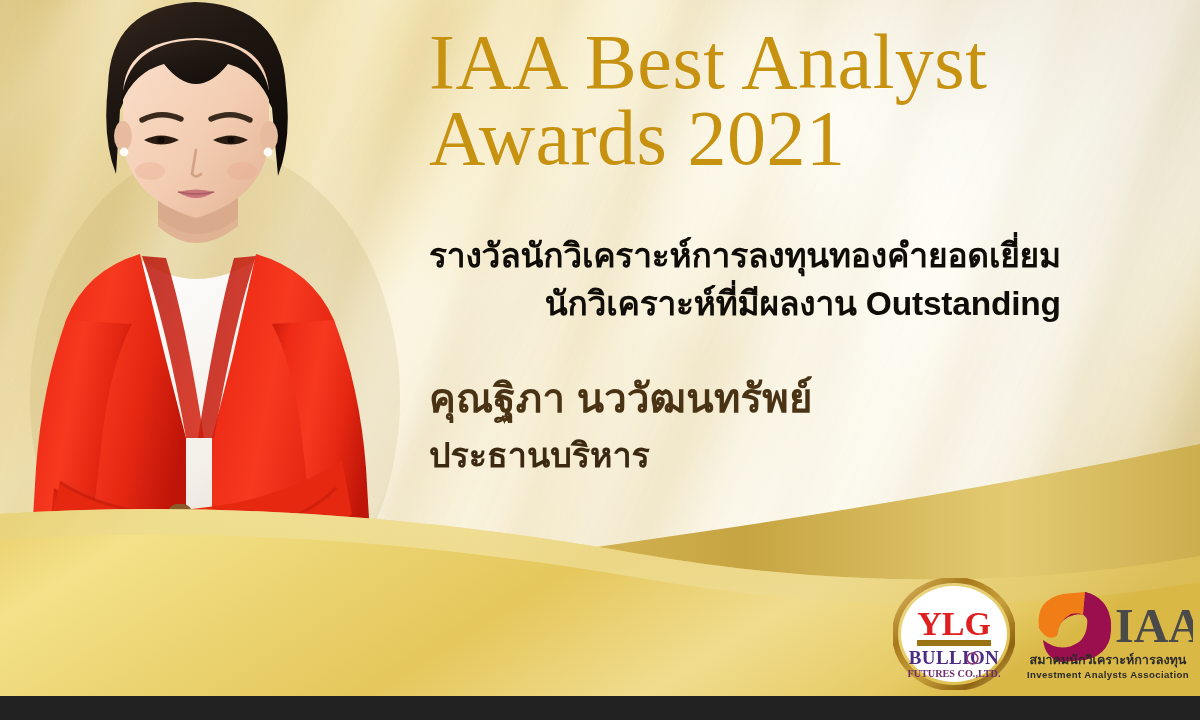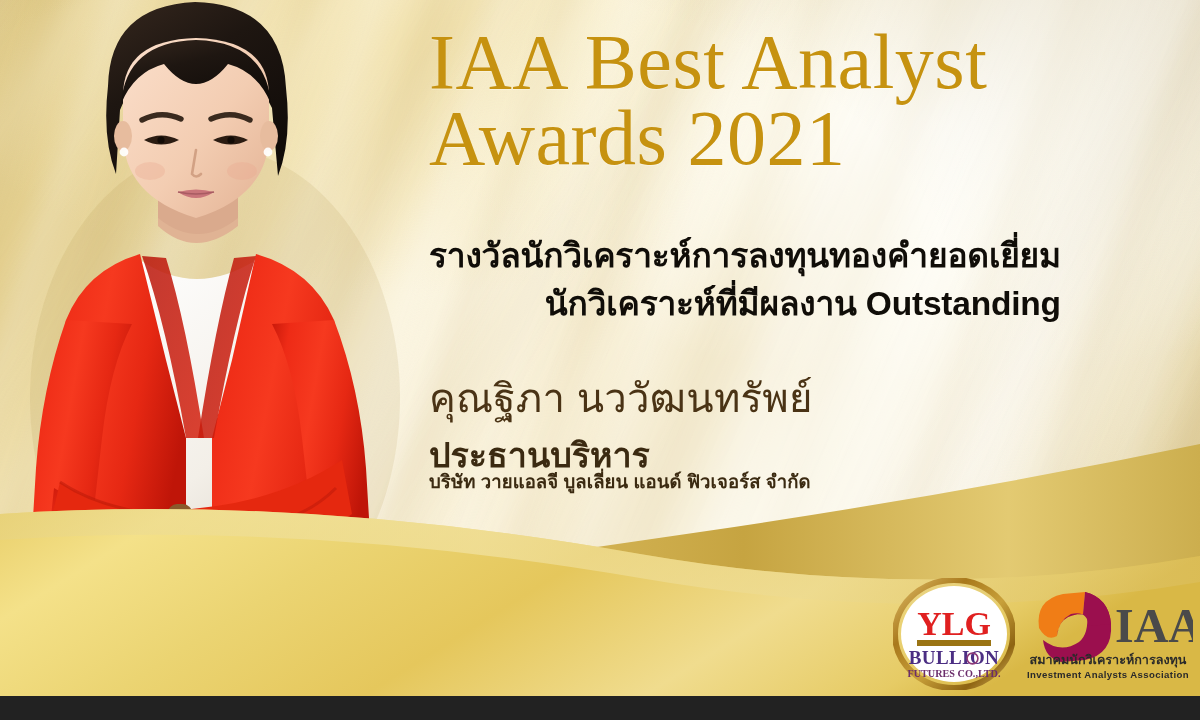--- a/index.html
+++ b/index.html
@@ -102,21 +102,21 @@
     line-height:1.42;
     color:#100D08;
     letter-spacing:-0.2px;
     white-space:pre-line;
     text-align:right;
   }
 
   .person-name{
     top:366px;
     font-size:40px;
-    font-weight:400;
+    font-weight:700;
     color:#4A3315;
     letter-spacing:0.3px;
   }
   .person-role{
     top:428px;
     font-size:34px;
     font-weight:bold;
     color:#3B2A11;
   }
   .person-company{
@@ -292,21 +292,20 @@
   <div class="txt title">IAA Best Analyst
 Awards 2021</div>
 
   <div class="txt subtitle">รางวัลนักวิเคราะห์การลงทุนทองคำยอดเยี่ยม
 นักวิเคราะห์ที่มีผลงาน Outstanding</div>
 
   <div class="txt person-name">คุณฐิภา นววัฒนทรัพย์</div>
 
   <div class="txt person-role">ประธานบริหาร</div>
 
-  <div class="txt person-company">บริษัท วายแอลจี บูลเลี่ยน แอนด์ ฟิวเจอร์ส จำกัด</div>
 
   <svg id="ylg-logo" viewBox="0 0 122 112">
     <defs>
       <linearGradient id="ylgRing" x1="0" y1="0" x2="1" y2="1">
         <stop offset="0%" stop-color="#E0BE6A"></stop>
         <stop offset="30%" stop-color="#A9791C"></stop>
         <stop offset="55%" stop-color="#C8A03A"></stop>
         <stop offset="80%" stop-color="#8E6412"></stop>
         <stop offset="100%" stop-color="#D9B75F"></stop>
       </linearGradient>

